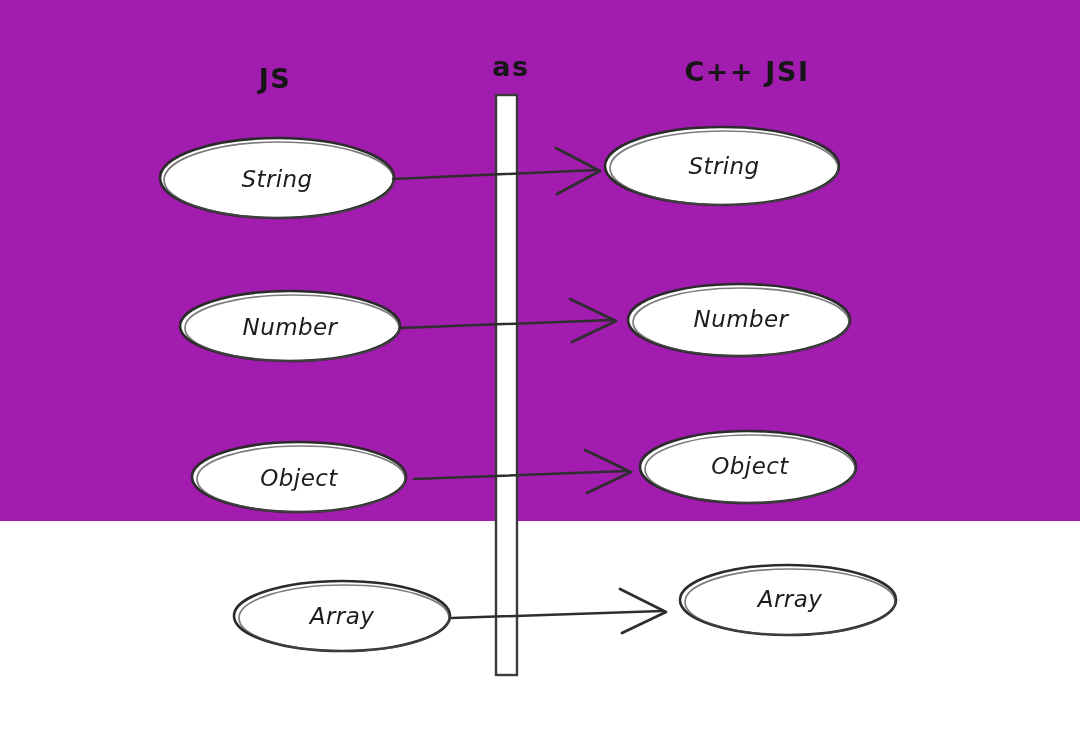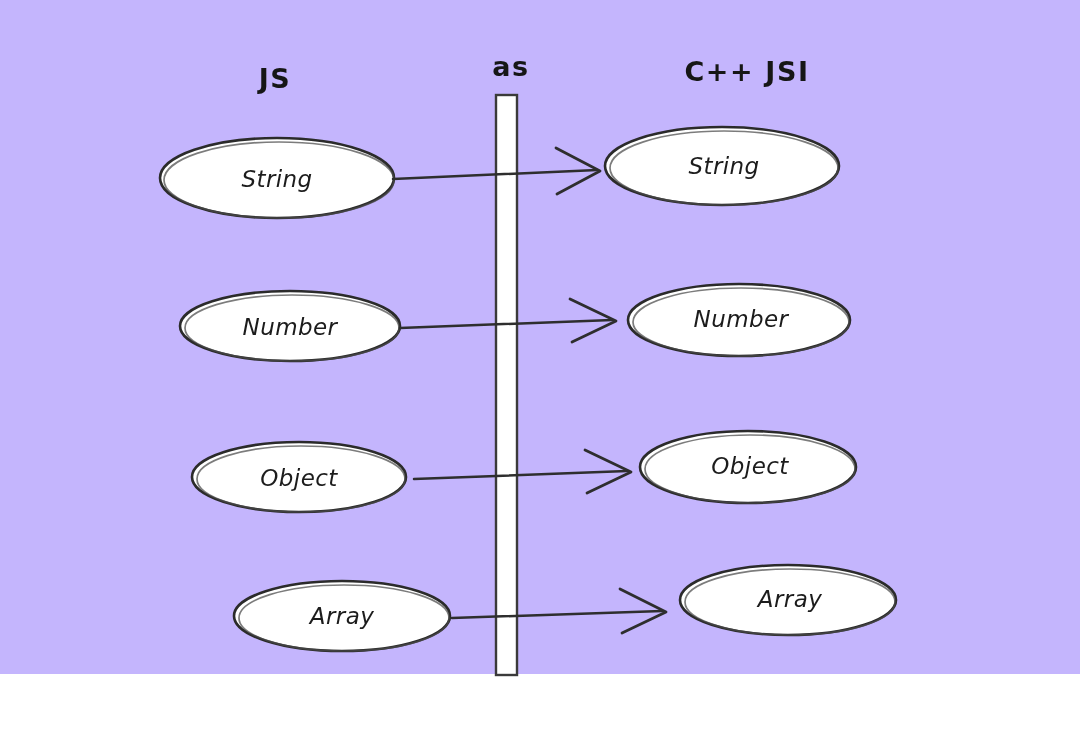--- a/index.html
+++ b/index.html
@@ -10,22 +10,22 @@
   }
   body {
     width: 1080px;
     height: 739px;
     font-family: "DejaVu Sans", sans-serif;
     overflow: hidden;
   }
   #diagram-root {
     position: relative;
     width: 1080px;
-    height: 674px;
-    background: #c4b5fd;
+    height: 521px;
+    background: #a21caf;
   }
   svg.canvas {
     position: absolute;
     top: 0;
     left: 0;
     width: 1080px;
     height: 739px;
     display: block;
   }
   .node-label {

